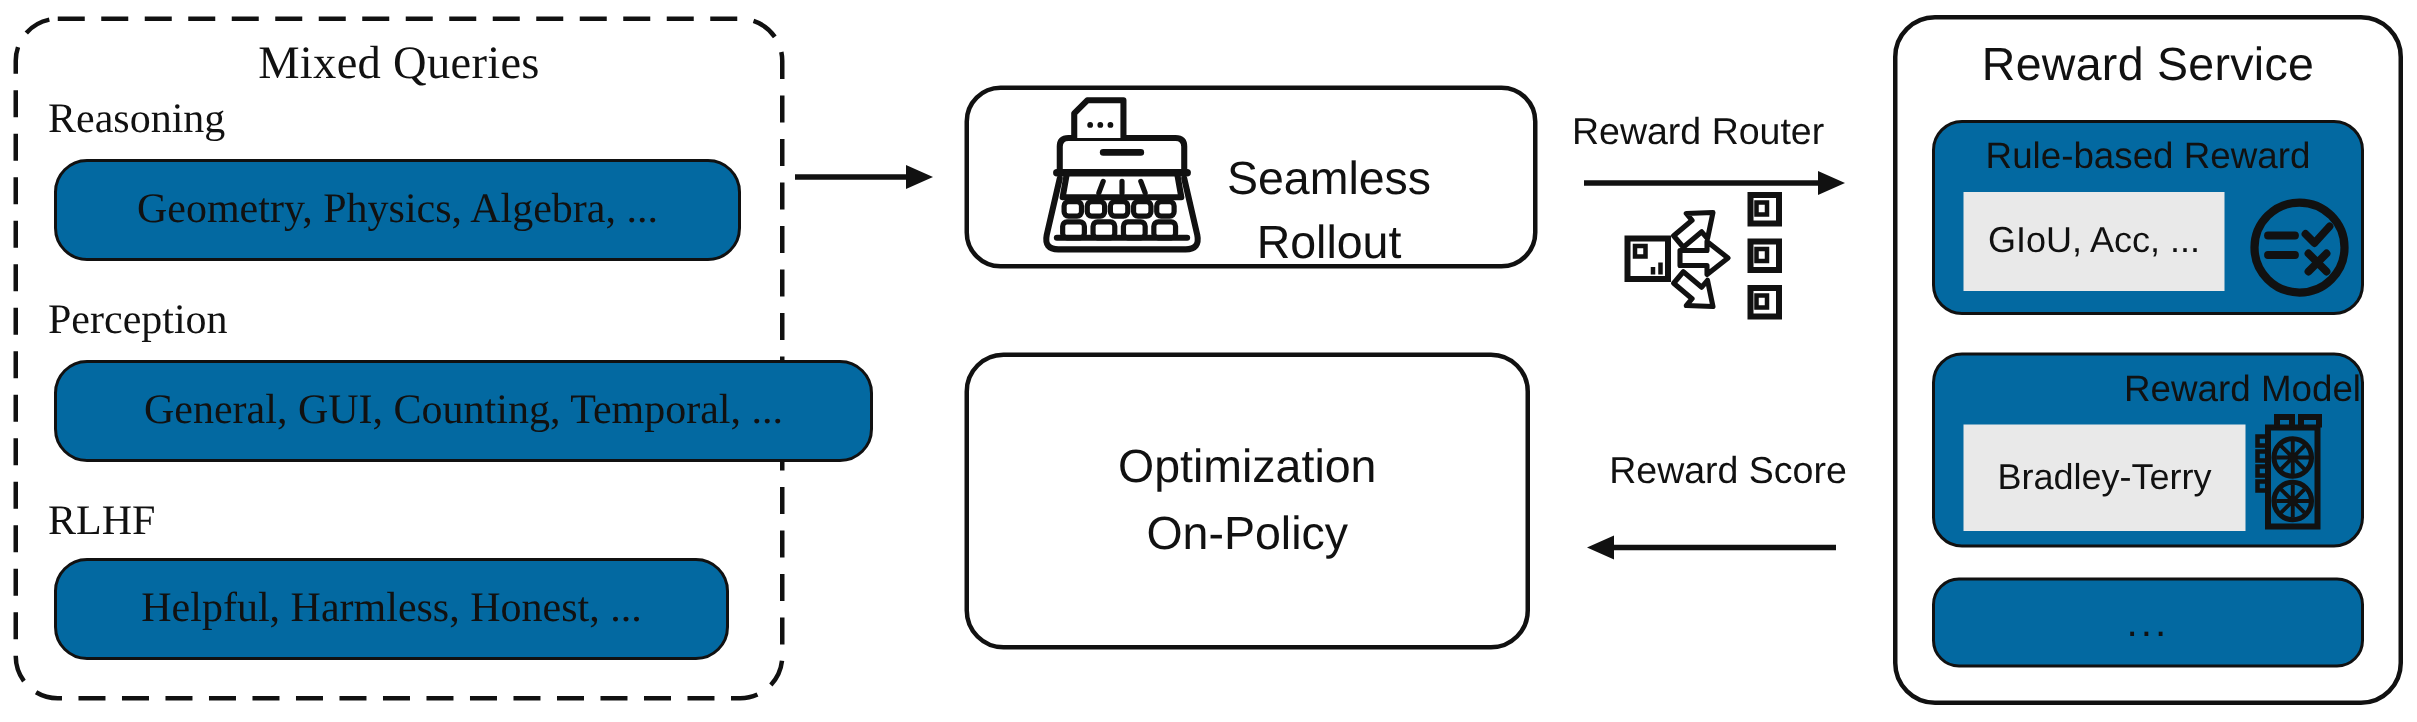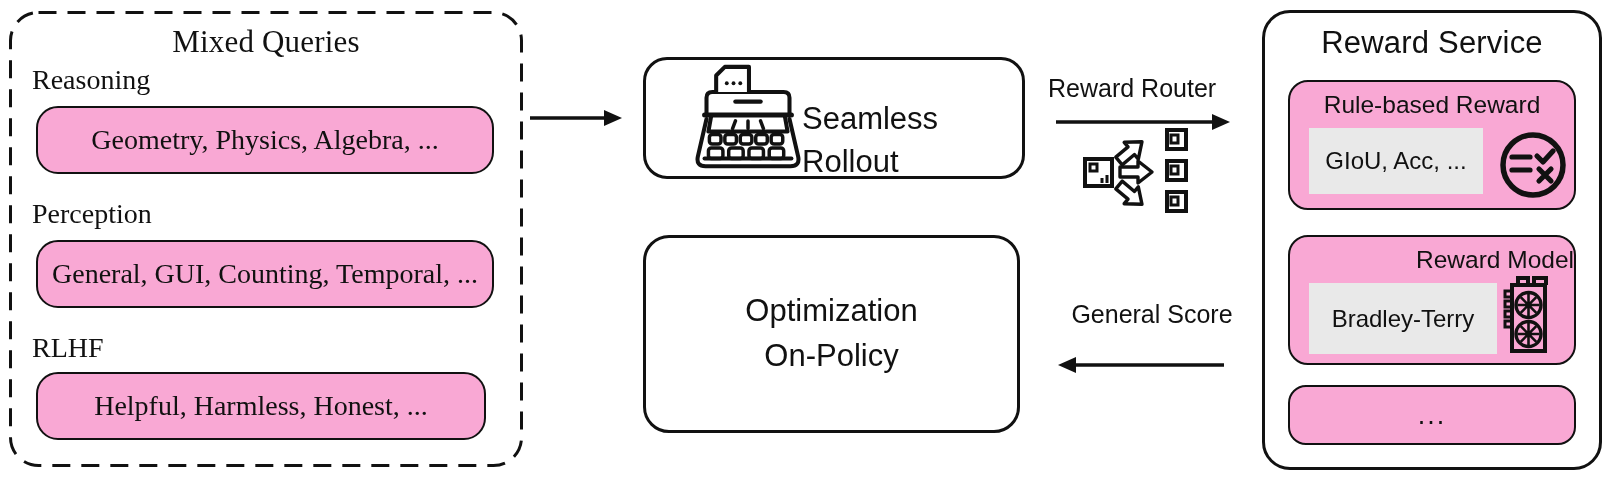--- a/index.html
+++ b/index.html
@@ -3,21 +3,21 @@
 <meta charset="utf-8">
 <style>
   html,body{margin:0;padding:0;background:#fff;}
   .stage{
     position:relative;width:1611px;height:481px;background:#fff;
     font-family:"Liberation Sans","DejaVu Sans",sans-serif;color:#111;
     overflow:hidden;
   }
   .abs{position:absolute;}
   .box{position:absolute;border:3px solid #111;border-radius:24px;background:#fff;box-sizing:border-box;}
-  .subbox{position:absolute;border:2.5px solid #111;border-radius:20px;background:#f9a8d4;box-sizing:border-box;}
+  .subbox{position:absolute;border:2.5px solid #111;border-radius:20px;background:#0369a1;box-sizing:border-box;}
   .chip{position:absolute;background:#e9e9e9;display:flex;align-items:center;justify-content:center;font-size:24px;}
   .ctr{display:flex;align-items:center;justify-content:center;text-align:center;}
   .title-lg{font-size:31px;letter-spacing:.2px;}
   .title-md{font-size:24.5px;}
   .lbl{font-size:28px;}
   svg{display:block;}
 </style>
 </head>
 <body>
 
@@ -27,21 +27,21 @@
     <svg class="abs" style="left:0;top:0;" width="516" height="458" viewBox="0 0 516 458">
       <rect x="2.5" y="2.5" width="511" height="453" rx="28" fill="none" stroke="#111" stroke-width="3" stroke-dasharray="18 11"></rect>
     </svg>
 
     <div class="abs title-lg" style="left:0;top:14px;width:100%;text-align:center;">Mixed Queries</div>
 
     <div class="abs lbl" style="left:24px;top:54px;">Reasoning</div>
     <div class="subbox ctr lbl" style="left:28px;top:96px;width:458px;height:68px;border-radius:22px;">Geometry, Physics, Algebra, ...</div>
 
     <div class="abs lbl" style="left:24px;top:188px;">Perception</div>
-    <div class="subbox ctr lbl" style="left:28px;top:230px;width:458px;height:68px;border-radius:22px;">General, GUI, Counting, Temporal, ...</div>
+    <div class="subbox ctr lbl" style="left:28px;top:230px;width:546px;height:68px;border-radius:22px;">General, GUI, Counting, Temporal, ...</div>
 
     <div class="abs lbl" style="left:24px;top:322px;">RLHF</div>
     <div class="subbox ctr lbl" style="left:28px;top:362px;width:450px;height:68px;border-radius:22px;">Helpful, Harmless, Honest, ...</div>
   </div>
 
   <svg class="abs" style="left:528px;top:105px;" width="96" height="26" viewBox="0 0 96 26">
     <line x1="2" y1="13" x2="76" y2="13" stroke="#111" stroke-width="3.6"></line>
     <polygon points="76,5 94,13 76,21" fill="#111"></polygon>
   </svg>
 
@@ -65,21 +65,21 @@
         <rect x="35" y="88" width="15" height="11" rx="3" stroke-width="3.6"></rect>
         <rect x="56" y="88" width="15" height="11" rx="3" stroke-width="3.6"></rect>
         <rect x="77" y="88" width="15" height="11" rx="3" stroke-width="3.6"></rect>
       </g>
       <g fill="#111">
         <circle cx="33" cy="21" r="2"></circle>
           <circle cx="40" cy="21" r="2"></circle>
           <circle cx="47" cy="21" r="2"></circle>
       </g>
     </svg>
-    <div style="flex:1;padding-right:52px;font-size:31px;line-height:1.4;margin-top:44px;">
+    <div style="flex:1;text-align:center;padding-right:52px;font-size:31px;line-height:1.4;margin-top:44px;">
       <div>Seamless</div>
       <div>Rollout</div>
     </div>
   </div>
 
   <div class="box ctr" style="left:643px;top:235px;width:377px;height:198px;border-radius:26px;font-size:31px;line-height:1.45;">
     <div>
       <div>Optimization</div>
       <div>On-Policy</div>
     </div>
@@ -106,21 +106,21 @@
       <path d="M38 39 h18 v-6 l14 11 l-14 11 v-6 h-18 z"></path>
       <g transform="translate(37,33) rotate(-40)">
         <path d="M0 -5 h16 v-6 l14 11 l-14 11 v-6 h-16 z"></path>
       </g>
       <g transform="translate(37,57) rotate(40)">
         <path d="M0 -5 h16 v-6 l14 11 l-14 11 v-6 h-16 z"></path>
       </g>
     </g>
   </svg>
 
-  <div class="abs" style="left:1052px;top:300px;width:200px;text-align:center;font-size:25px;">General Score</div>
+  <div class="abs" style="left:1052px;top:300px;width:200px;text-align:center;font-size:25px;">Reward Score</div>
   <svg class="abs" style="left:1056px;top:352px;" width="172" height="26" viewBox="0 0 172 26">
     <polygon points="20,5 2,13 20,21" fill="#111"></polygon>
     <line x1="18" y1="13" x2="168" y2="13" stroke="#111" stroke-width="3.6"></line>
   </svg>
 
   <div class="box" style="left:1262px;top:10px;width:340px;height:460px;border-radius:28px;padding-left:30px;">
     <div class="abs title-lg" style="left:0;top:12px;width:100%;text-align:center;">Reward Service</div>
 
     <div class="subbox" style="left:23px;top:67px;width:288px;height:130px;">
       <div class="abs title-md" style="left:0;top:9px;width:100%;text-align:center;">Rule-based Reward</div>

